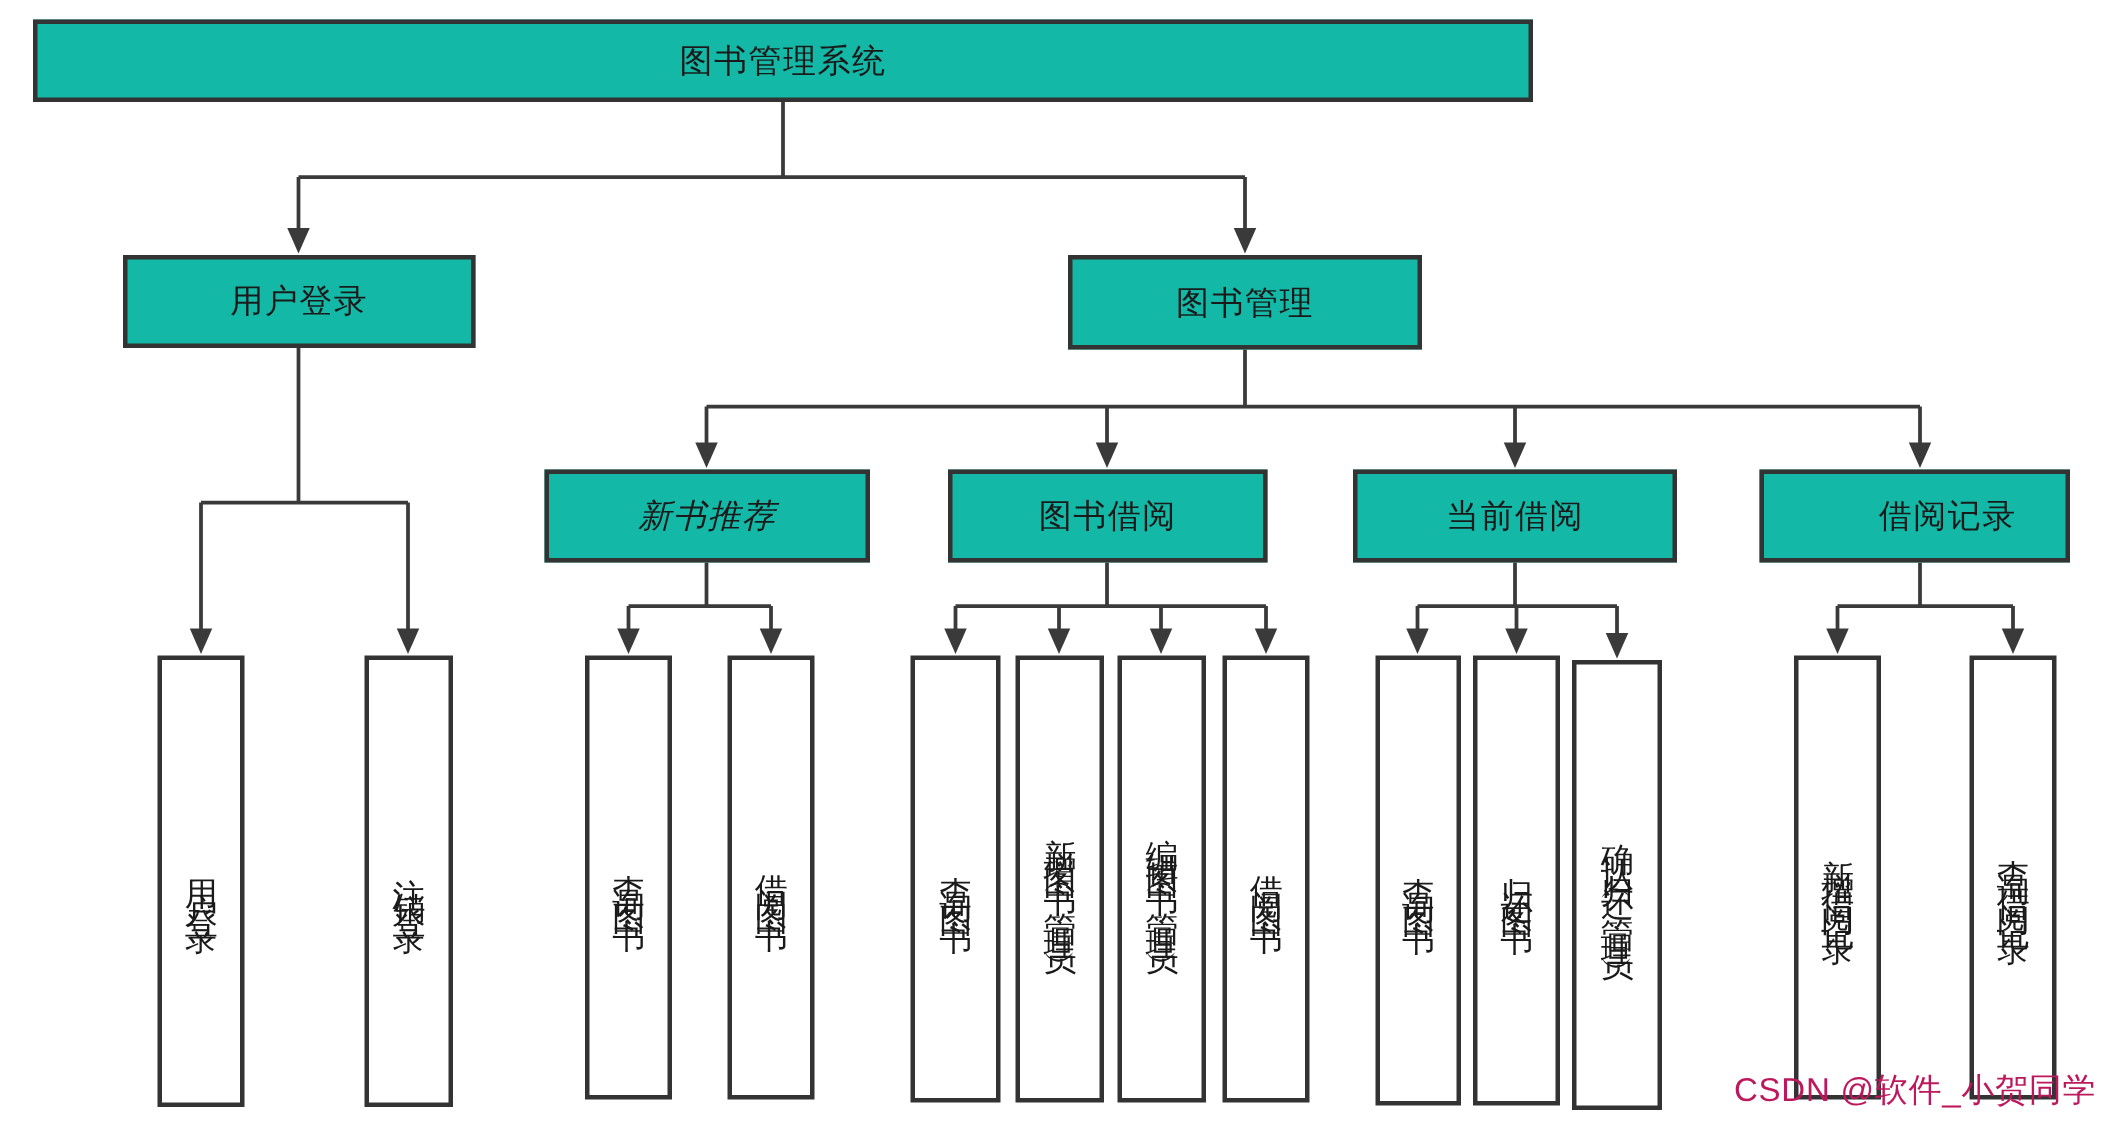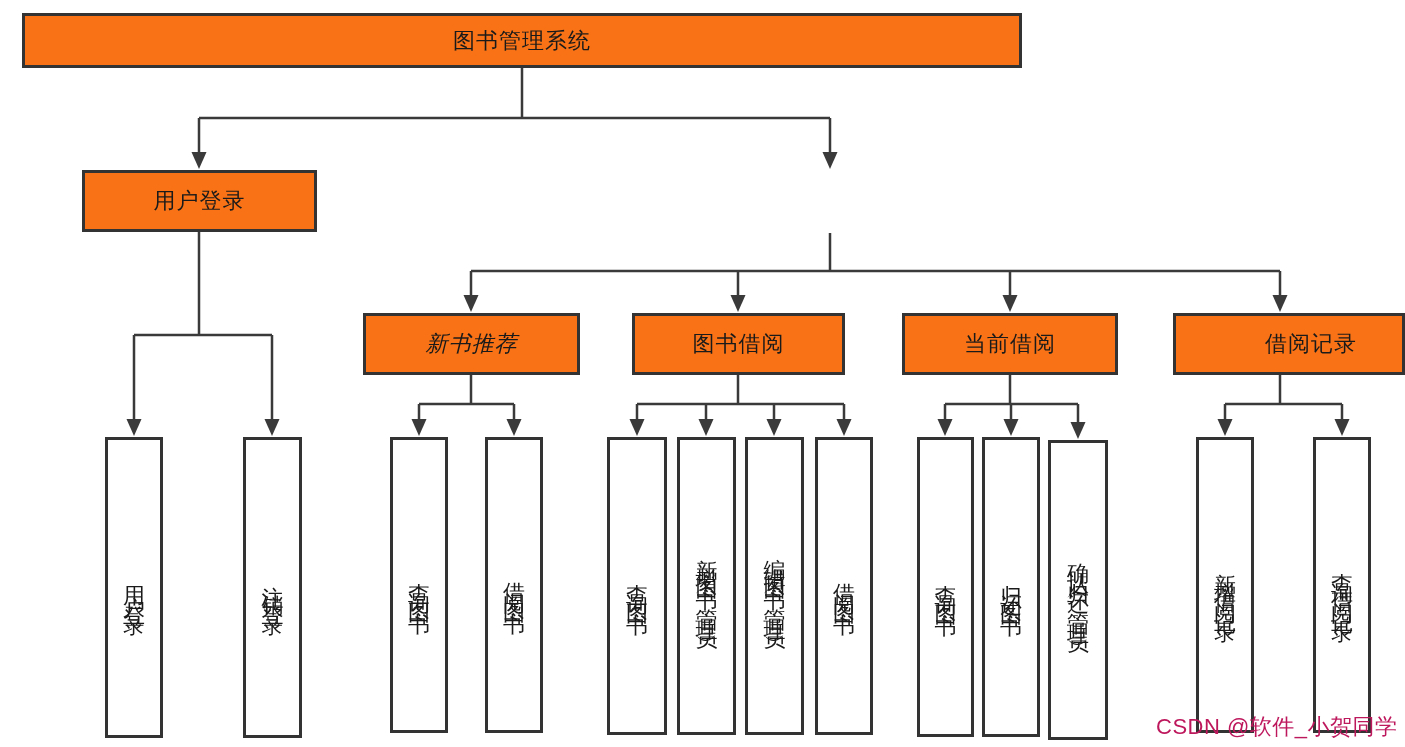--- a/index.html
+++ b/index.html
@@ -1,21 +1,21 @@
 <!DOCTYPE html>
 <html><head>
 <meta charset="utf-8">
 <style>
   html,body{margin:0;padding:0;background:#fff;}
   #stage{
     position:relative;width:1405px;height:747px;background:#ffffff;
     font-family:"Liberation Sans",sans-serif;color:#1a1a1a;overflow:hidden;
   }
   .node{
-    position:absolute;box-sizing:border-box;background:#f97316;
+    position:absolute;box-sizing:border-box;background:#14b8a6;
     border:3px solid #333333;display:flex;align-items:center;justify-content:center;
     font-size:22px;letter-spacing:1px;color:#1a1a1a;z-index:2;
   }
   .vnode{
     position:absolute;box-sizing:border-box;background:#ffffff;
     border:3px solid #333333;display:flex;align-items:center;justify-content:center;
     z-index:2;
   }
   .vnode .vtext{
     writing-mode:vertical-lr;font-size:22px;letter-spacing:10px;line-height:1.1;
@@ -63,31 +63,34 @@
     </g>
   </svg>
 
   <div class="node" style="left:22px;top:13px;width:1000px;height:55px;">
     <span>图书管理系统</span>
   </div>
 
   <div class="node" style="left:82px;top:170px;width:235px;height:62px;">
     <span>用户登录</span>
   </div>
+  <div class="node" style="left:712px;top:170px;width:236px;height:63px;">
+    <span>图书管理</span>
+  </div>
 
   <div class="node" style="left:363px;top:313px;width:217px;height:62px;font-style:italic;">
     <span>新书推荐</span>
   </div>
   <div class="node" style="left:632px;top:313px;width:213px;height:62px;justify-content:center;">
     <span>图书借阅</span>
   </div>
   <div class="node" style="left:902px;top:313px;width:216px;height:62px;">
     <span>当前借阅</span>
   </div>
-  <div class="node" style="left:1173px;top:313px;width:232px;height:62px;padding-left:44px;">
+  <div class="node" style="left:1173px;top:313px;width:207px;height:62px;padding-left:44px;">
     <span>借阅记录</span>
   </div>
 
   <div class="vnode" style="left:105px;top:437px;width:58px;height:301px;">
     <span class="vtext">用户登录</span>
   </div>
   <div class="vnode" style="left:243px;top:437px;width:59px;height:301px;">
     <span class="vtext">注销登录</span>
   </div>
 

